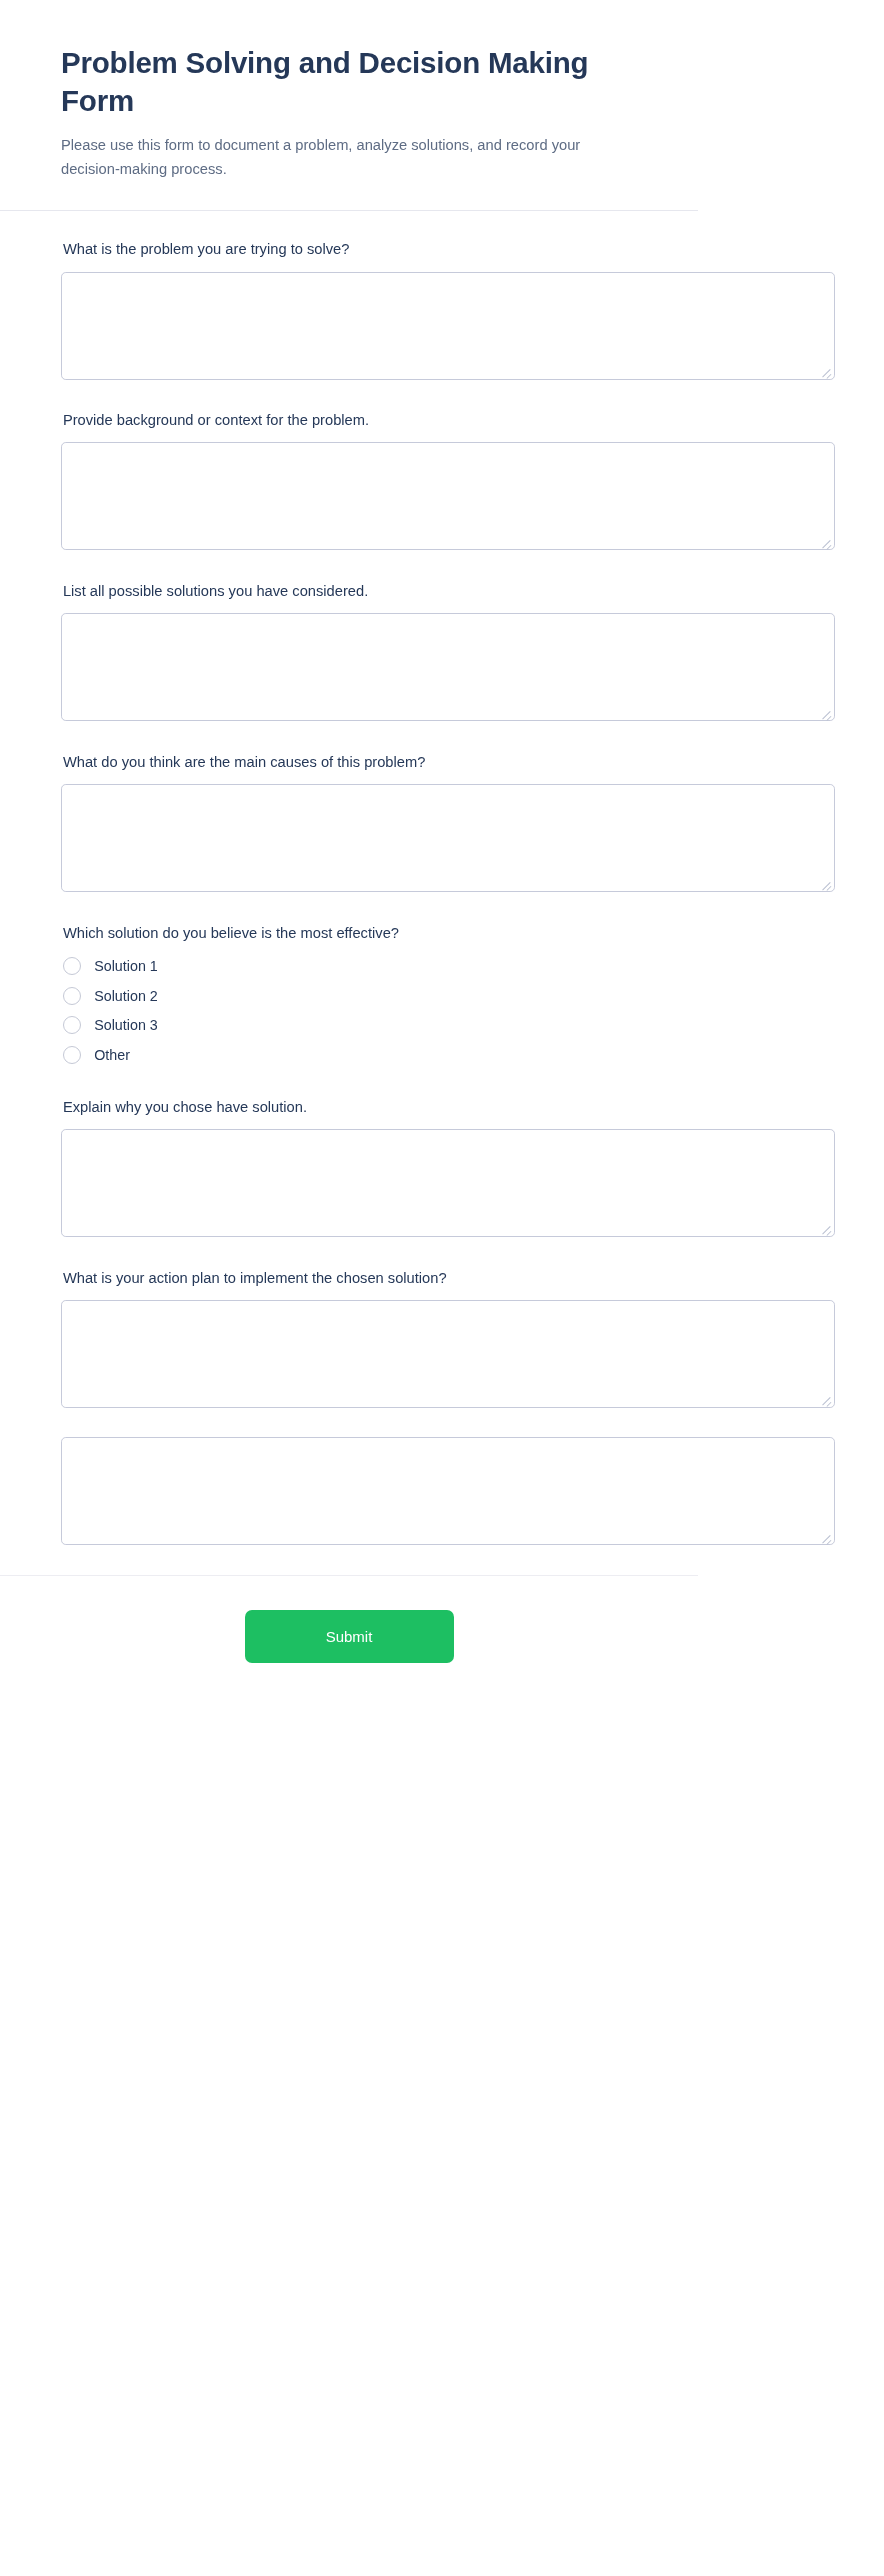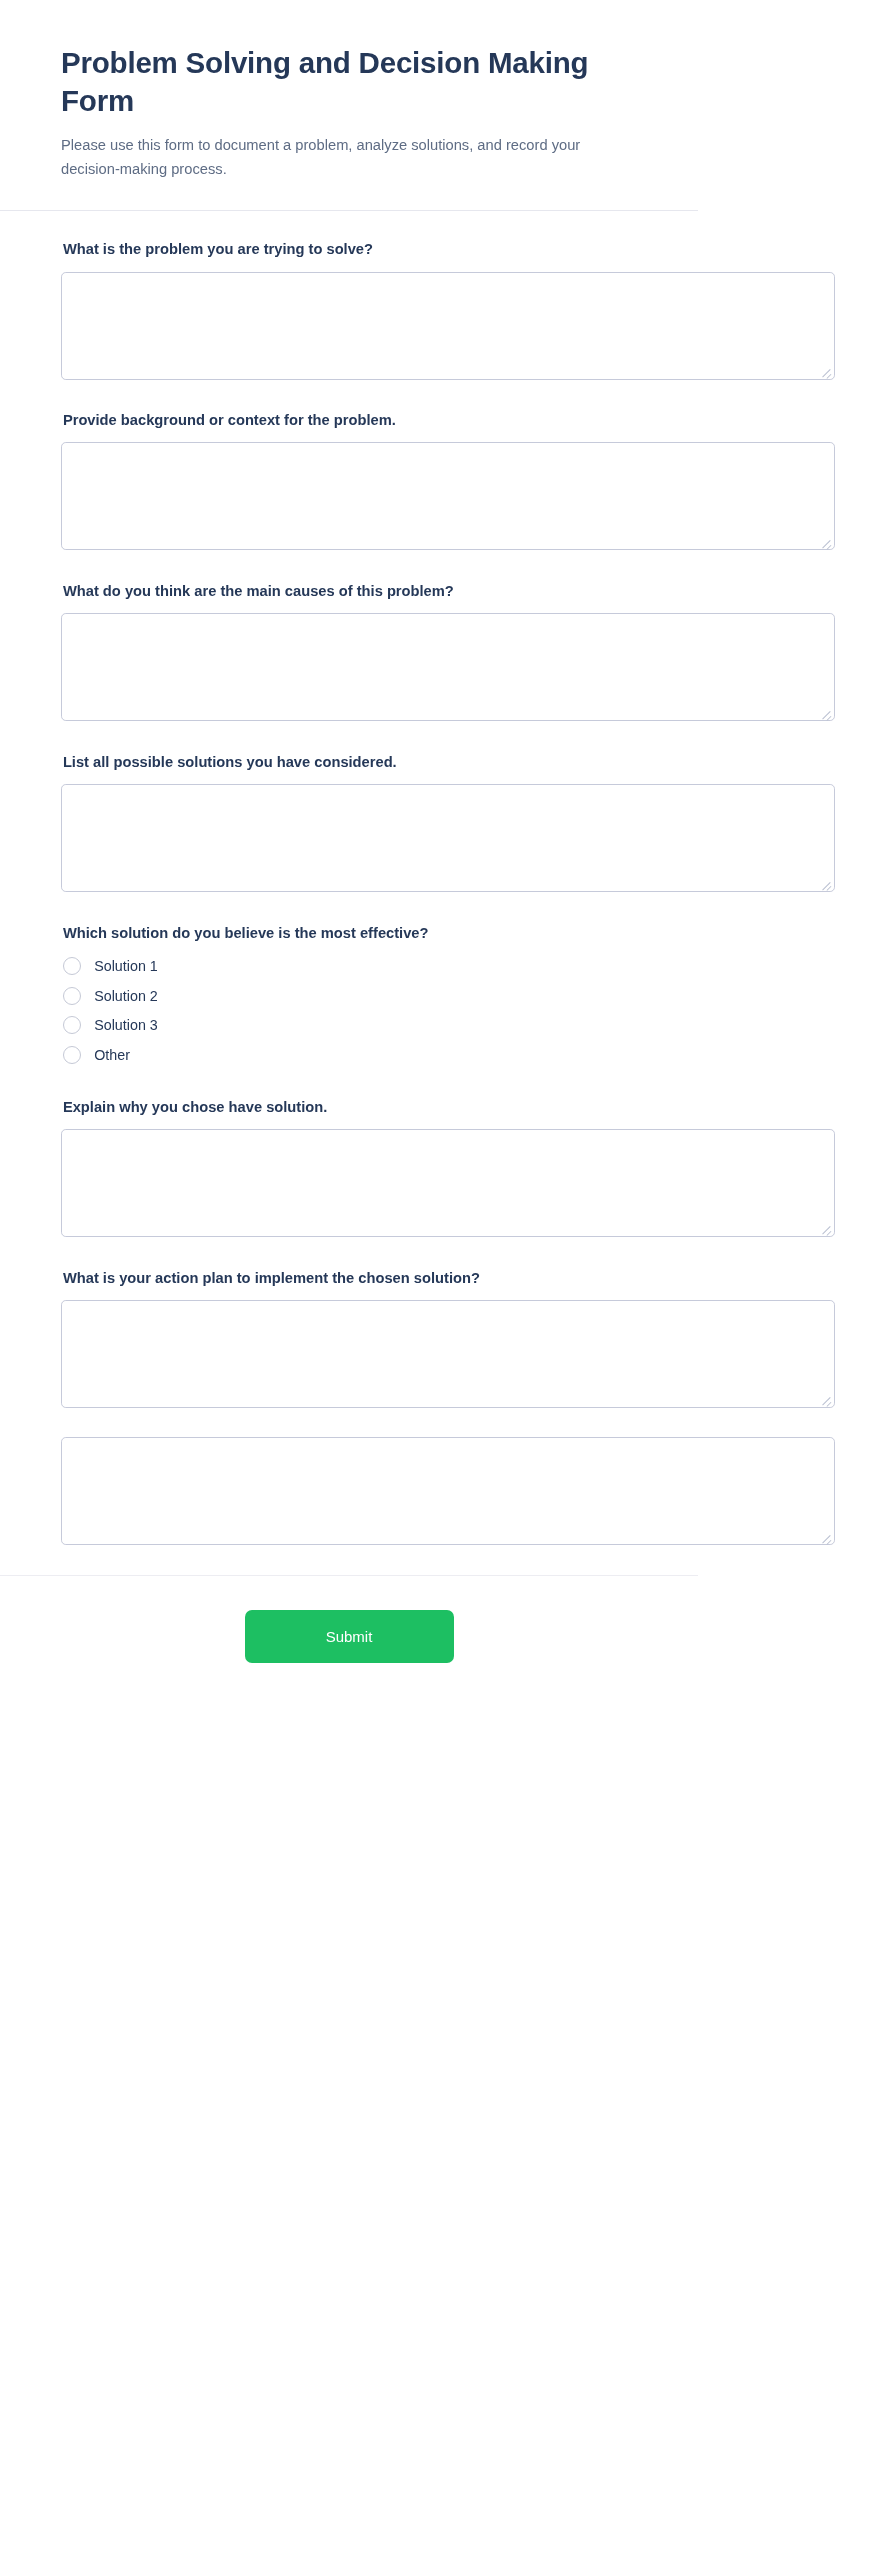--- a/index.html
+++ b/index.html
@@ -53,21 +53,21 @@
 
   .question-block {
     margin-bottom: 29.5px;
   }
   .question-label {
     display: block;
     font-size: 14.7px;
     line-height: 1.5;
     color: #253858;
     margin: 0 0 11.4px 1.9px;
-    font-weight: bold;
+    font-weight: normal;
   }
 
   
   .answer-textarea {
     display: block;
     width: 774px;
     height: 108px;
     box-sizing: border-box;
     background: #ffffff;
     border: 1px solid #c6cada;
@@ -190,32 +190,32 @@
       <div class="textarea-wrap">
         <textarea class="answer-textarea" placeholder="" style=""></textarea>
         <span class="resize-grip">
             <span class="g1"></span>
             <span class="g2"></span>
           </span>
       </div>
     </div>
 
     <div class="question-block">
+      <label class="question-label">List all possible solutions you have considered.</label>
+      <div class="textarea-wrap">
+        <textarea class="answer-textarea" placeholder="" style=""></textarea>
+        <span class="resize-grip">
+            <span class="g1"></span>
+            <span class="g2"></span>
+          </span>
+      </div>
+    </div>
+
+    <div class="question-block">
       <label class="question-label">What do you think are the main causes of this problem?</label>
-      <div class="textarea-wrap">
-        <textarea class="answer-textarea" placeholder="" style=""></textarea>
-        <span class="resize-grip">
-            <span class="g1"></span>
-            <span class="g2"></span>
-          </span>
-      </div>
-    </div>
-
-    <div class="question-block">
-      <label class="question-label">List all possible solutions you have considered.</label>
       <div class="textarea-wrap">
         <textarea class="answer-textarea" placeholder="" style=""></textarea>
         <span class="resize-grip">
             <span class="g1"></span>
             <span class="g2"></span>
           </span>
       </div>
     </div>
 
     <div class="question-block">

